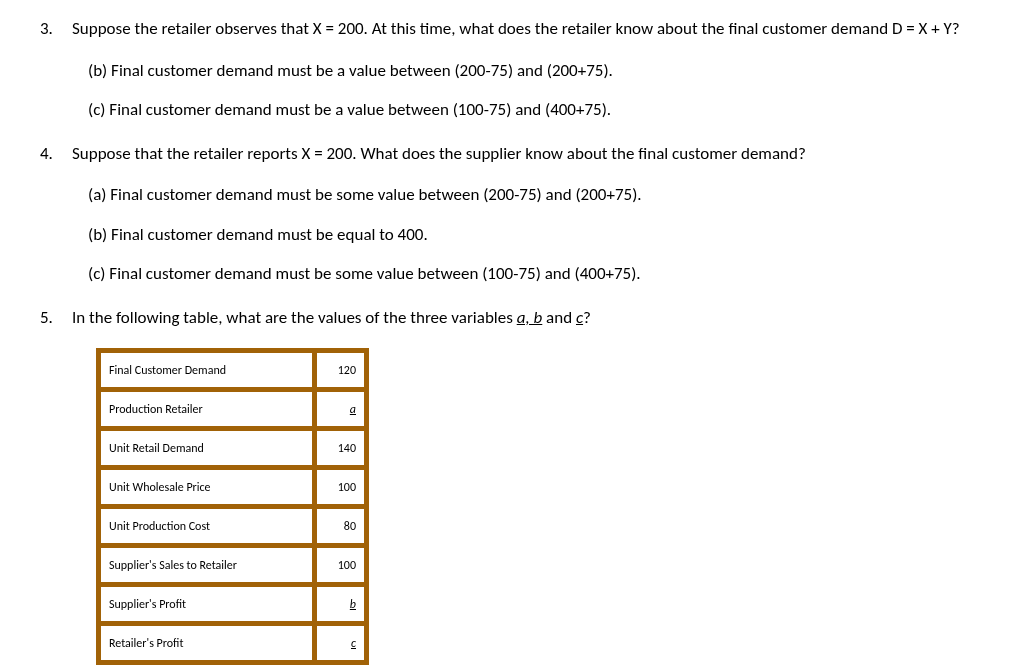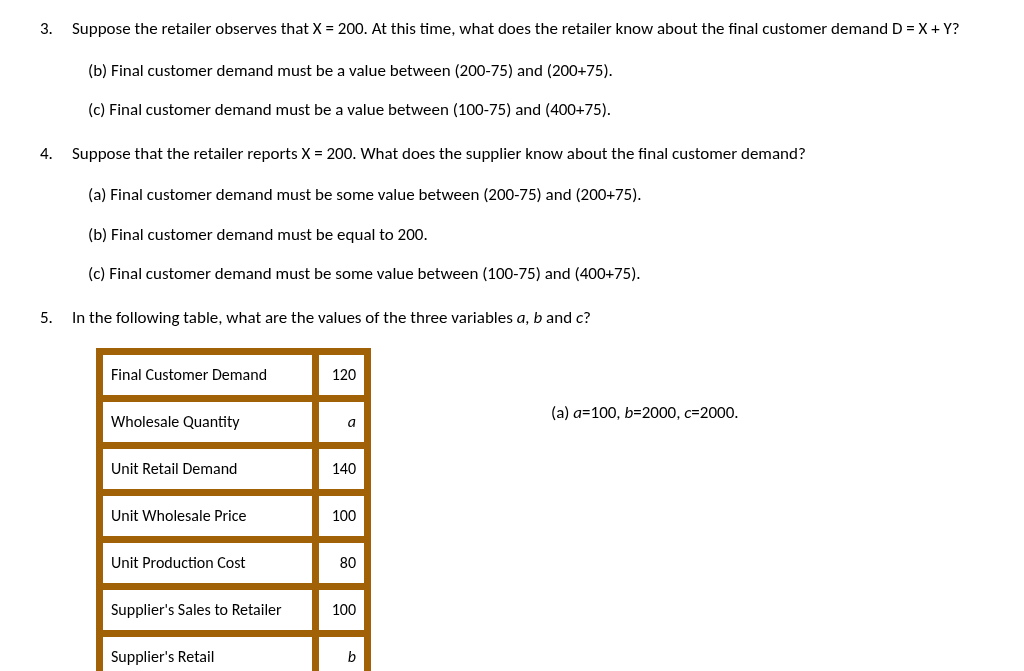--- a/index.html
+++ b/index.html
@@ -41,34 +41,35 @@
       display: flex;
       align-items: flex-start;
       margin-left: 56px;
       margin-top: 18px;
       gap: 180px;
     }
     table {
       border-collapse: collapse;
     }
     table td {
-      border: 7px solid #a16207;
+      border: 5px solid #a16207;
       padding: 8px 8px;
       height: 26px;
-      font-size: 16px;
+      font-size: 12px;
     }
     table td:first-child {
       width: 216px;
     }
     table td:last-child {
       width: 52px;
       text-align: right;
     }
     .italic {
       font-style: italic;
+      text-decoration: underline;
     }
     .q5-options .option {
       margin-bottom: 18px;
       margin-top: 12px;
     }
     .q5-options {
       padding-top: 40px;
     }
   </style>
 </head>
@@ -85,68 +86,65 @@
   </div>
 </div>
 
 <div class="question">
   <div class="q-row">
     <div class="q-num">4.</div>
     <div class="q-text">Suppose that the retailer reports X = 200. What does the supplier know about the final customer demand?</div>
   </div>
   <div class="options">
     <div class="option">(a)  Final customer demand must be some value between (200-75) and (200+75).</div>
-    <div class="option">(b)  Final customer demand must be equal to 200.</div>
+    <div class="option">(b)  Final customer demand must be equal to 400.</div>
     <div class="option">(c)  Final customer demand must be some value between (100-75) and (400+75).</div>
   </div>
 </div>
 
 <div class="question">
   <div class="q-row">
     <div class="q-num">5.</div>
     <div class="q-text">
       <span>In the following table, what are the values of the three variables </span><span class="italic">a, b</span><span> and </span><span class="italic">c</span><span>?</span>
     </div>
   </div>
   <div class="q5-body">
     <table>
       <tbody>
           <tr>
             <td>Final Customer Demand</td>
             <td>120</td>
           </tr>
       <tr>
-            <td>Wholesale Quantity</td>
+            <td>Production Retailer</td>
             <td class="italic">a</td>
           </tr>
       <tr>
             <td>Unit Retail Demand</td>
             <td>140</td>
           </tr>
       <tr>
             <td>Unit Wholesale Price</td>
             <td>100</td>
           </tr>
       <tr>
             <td>Unit Production Cost</td>
             <td>80</td>
           </tr>
       <tr>
             <td>Supplier's Sales to Retailer</td>
             <td>100</td>
           </tr>
       <tr>
-            <td>Supplier's Retail</td>
+            <td>Supplier's Profit</td>
             <td class="italic">b</td>
           </tr>
       <tr>
             <td>Retailer's Profit</td>
             <td class="italic">c</td>
           </tr>
     </tbody>
       </table>
     <div class="q5-options">
-      <div class="option">
-        <span>(a) </span><span class="italic">a</span><span>=100, </span><span class="italic">b</span><span>=2000, </span><span class="italic">c</span><span>=2000.</span>
-      </div>
     </div>
   </div>
 </div>
 
 </body></html>

